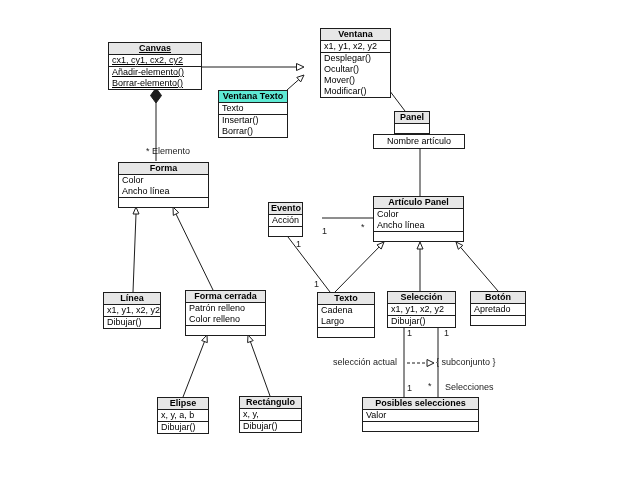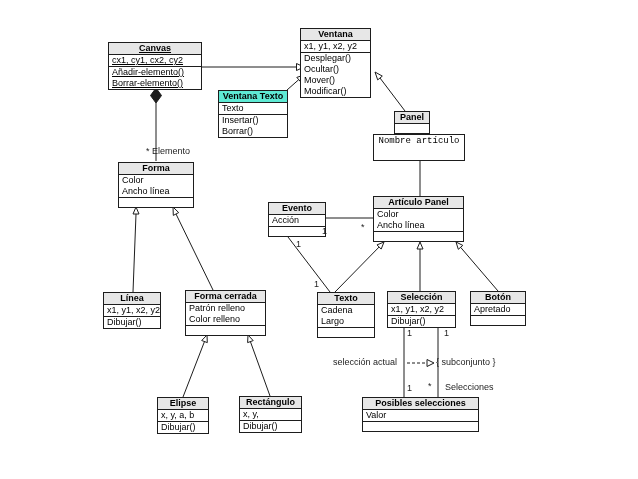--- a/index.html
+++ b/index.html
@@ -75,21 +75,21 @@
     <div class="uml-title">Canvas</div>
     <div class="uml-sec">
       <div class="uml-row">cx1, cy1, cx2, cy2</div>
     </div>
     <div class="uml-sec">
       <div class="uml-row">Añadir-elemento()</div>
       <div class="uml-row">Borrar-elemento()</div>
     </div>
   </div>
 
-  <div class="uml" style="left:300px;top:28px;width:71px;">
+  <div class="uml" style="left:320px;top:28px;width:71px;">
     <div class="uml-title">Ventana</div>
     <div class="uml-sec">
       <div class="uml-row">x1, y1, x2, y2</div>
     </div>
     <div class="uml-sec">
       <div class="uml-row">Desplegar()</div>
       <div class="uml-row">Ocultar()</div>
       <div class="uml-row">Mover()</div>
       <div class="uml-row">Modificar()</div>
     </div>
@@ -104,32 +104,32 @@
       <div class="uml-row">Insertar()</div>
       <div class="uml-row">Borrar()</div>
     </div>
   </div>
 
   <div class="uml" style="left:394px;top:111px;width:36px;">
     <div class="uml-title">Panel</div>
     <div class="uml-sec empty"></div>
   </div>
 
-  <div class="uml-plain" style="left:373px;top:134px;width:92px;height:27px;font-family:Liberation Mono, monospace;">Nombre artículo</div>
-
-  <div class="uml" style="left:118px;top:162px;width:76px;">
+  <div class="uml-plain" style="left:373px;top:134px;width:92px;height:15px;">Nombre artículo</div>
+
+  <div class="uml" style="left:118px;top:162px;width:91px;">
     <div class="uml-title">Forma</div>
     <div class="uml-sec">
       <div class="uml-row">Color</div>
       <div class="uml-row">Ancho línea</div>
     </div>
     <div class="uml-sec empty"></div>
   </div>
 
-  <div class="uml" style="left:268px;top:202px;width:58px;">
+  <div class="uml" style="left:268px;top:202px;width:35px;">
     <div class="uml-title">Evento</div>
     <div class="uml-sec">
       <div class="uml-row">Acción</div>
     </div>
     <div class="uml-sec empty"></div>
   </div>
 
   <div class="uml" style="left:373px;top:196px;width:91px;">
     <div class="uml-title">Artículo Panel</div>
     <div class="uml-sec">

